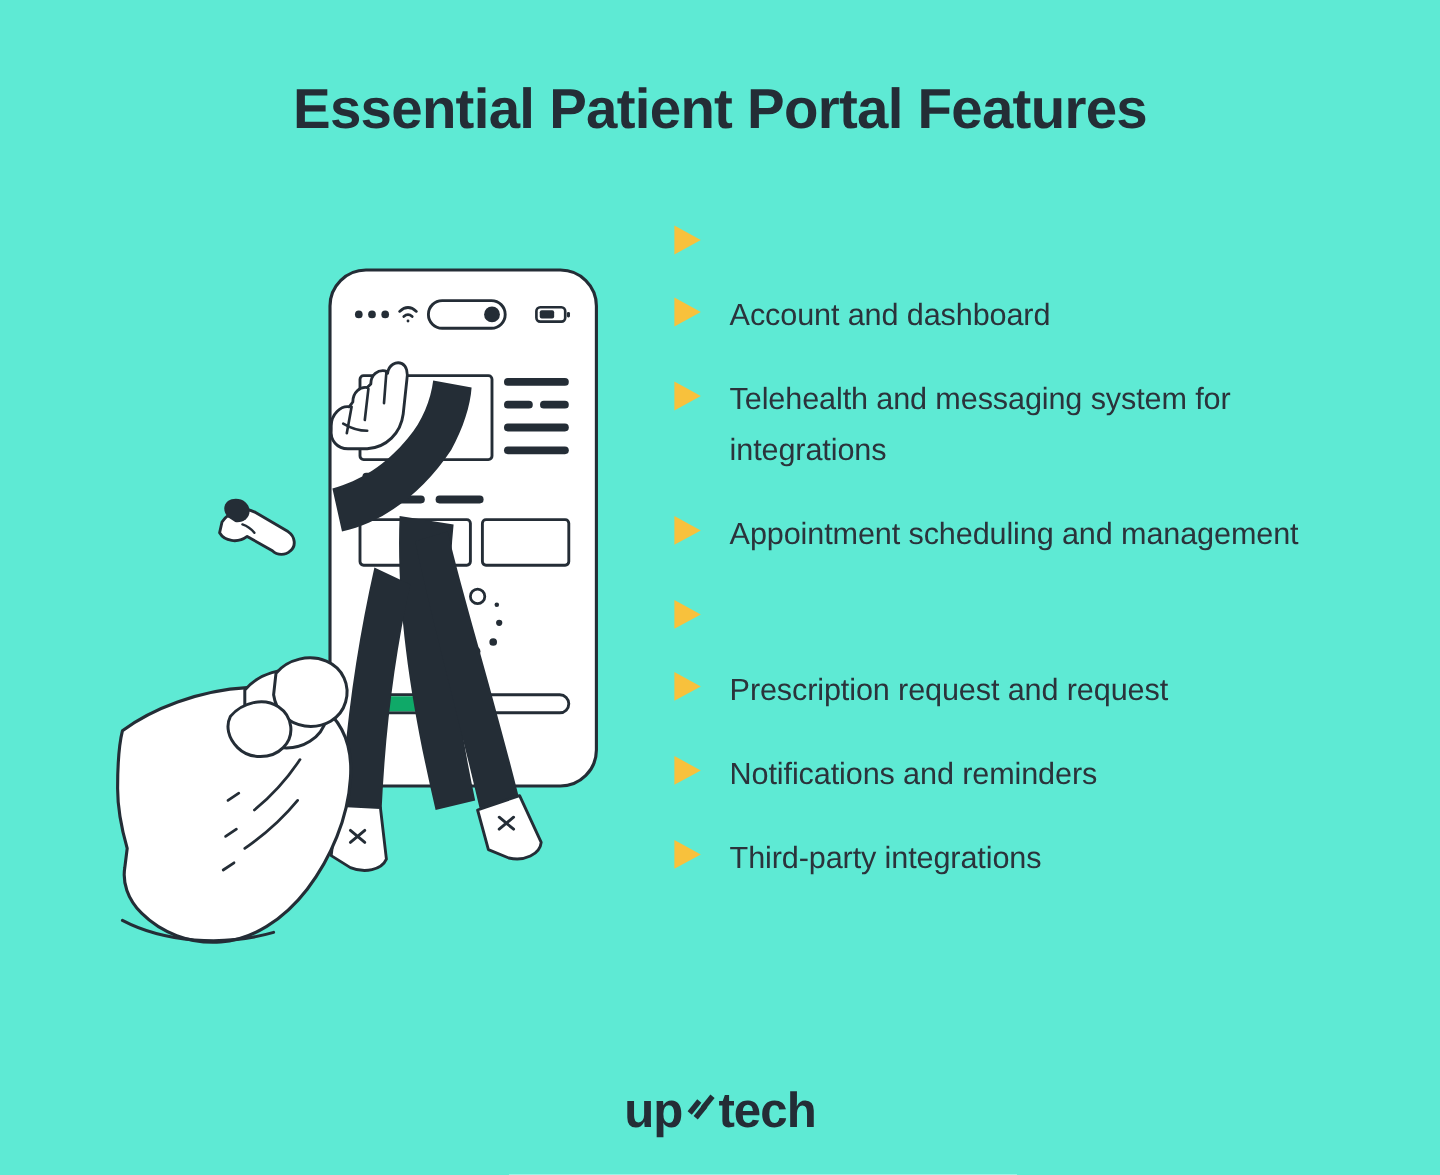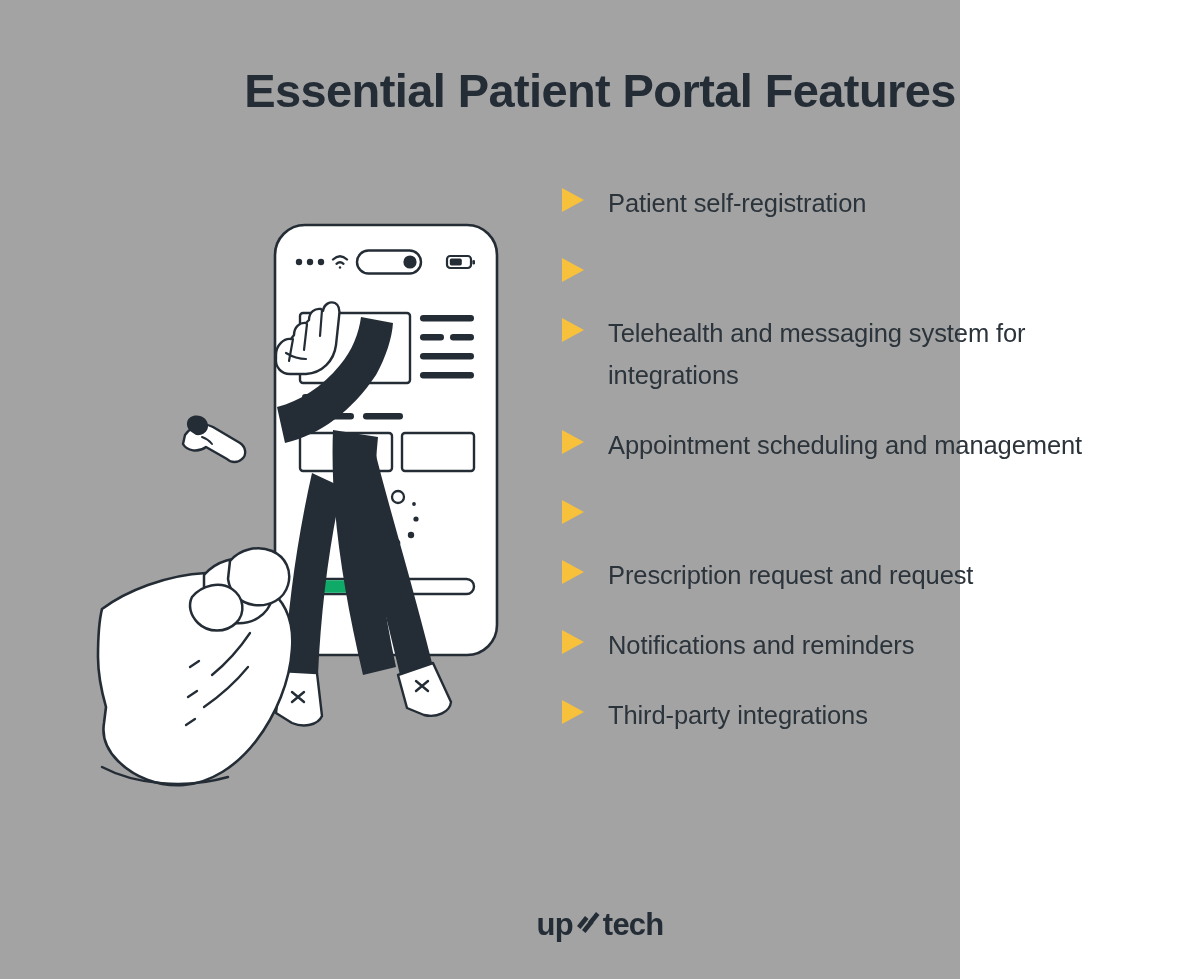--- a/index.html
+++ b/index.html
@@ -12,23 +12,23 @@
     width: 1200px;
     height: 979px;
     overflow: hidden;
     font-family: "Liberation Sans", "DejaVu Sans", sans-serif;
     color: #242d36;
     position: relative;
   }
 
   .page {
     position: relative;
-    width: 960px;
+    width: 1200px;
     height: 979px;
-    background: #a3a3a3;
+    background: #5eead4;
     box-sizing: border-box;
   }
 
   
   .title-wrap {
     position: absolute;
     top: 62px;
     left: 0;
     width: 1200px;
     text-align: center;
@@ -101,21 +101,21 @@
     display: flex;
     align-items: center;
     justify-content: center;
   }
   .logo-inner {
     display: flex;
     align-items: center;
     gap: 1px;
   }
   .logo-text {
-    font-size: 31px;
+    font-size: 41px;
     font-weight: 700;
     letter-spacing: -0.8px;
     color: #242d36;
     line-height: 34px;
     font-family: "Liberation Sans", "DejaVu Sans", sans-serif;
   }
   .logo-mark {
     width: 26px;
     height: 30px;
     margin: 0 1px;
@@ -323,29 +323,29 @@
   </div>
 
   <ul class="feature-list">
 
     <li class="feature-item">
       <span class="bullet-tri">
         <svg width="26" height="28" viewBox="0 0 26 28">
             <path d="M2 2 L24 14 L2 26 Z" fill="#f8c13c"></path>
           </svg>
       </span>
-      <span class="feature-label">Patient self-registration</span>
-    </li>
-
-    <li class="feature-item">
-      <span class="bullet-tri">
-        <svg width="26" height="28" viewBox="0 0 26 28">
-            <path d="M2 2 L24 14 L2 26 Z" fill="#f8c13c"></path>
-          </svg>
-      </span>
+    </li>
+
+    <li class="feature-item">
+      <span class="bullet-tri">
+        <svg width="26" height="28" viewBox="0 0 26 28">
+            <path d="M2 2 L24 14 L2 26 Z" fill="#f8c13c"></path>
+          </svg>
+      </span>
+      <span class="feature-label">Account and dashboard</span>
     </li>
 
     <li class="feature-item">
       <span class="bullet-tri">
         <svg width="26" height="28" viewBox="0 0 26 28">
             <path d="M2 2 L24 14 L2 26 Z" fill="#f8c13c"></path>
           </svg>
       </span>
       <span class="feature-label">Telehealth and messaging system for integrations</span>
     </li>

